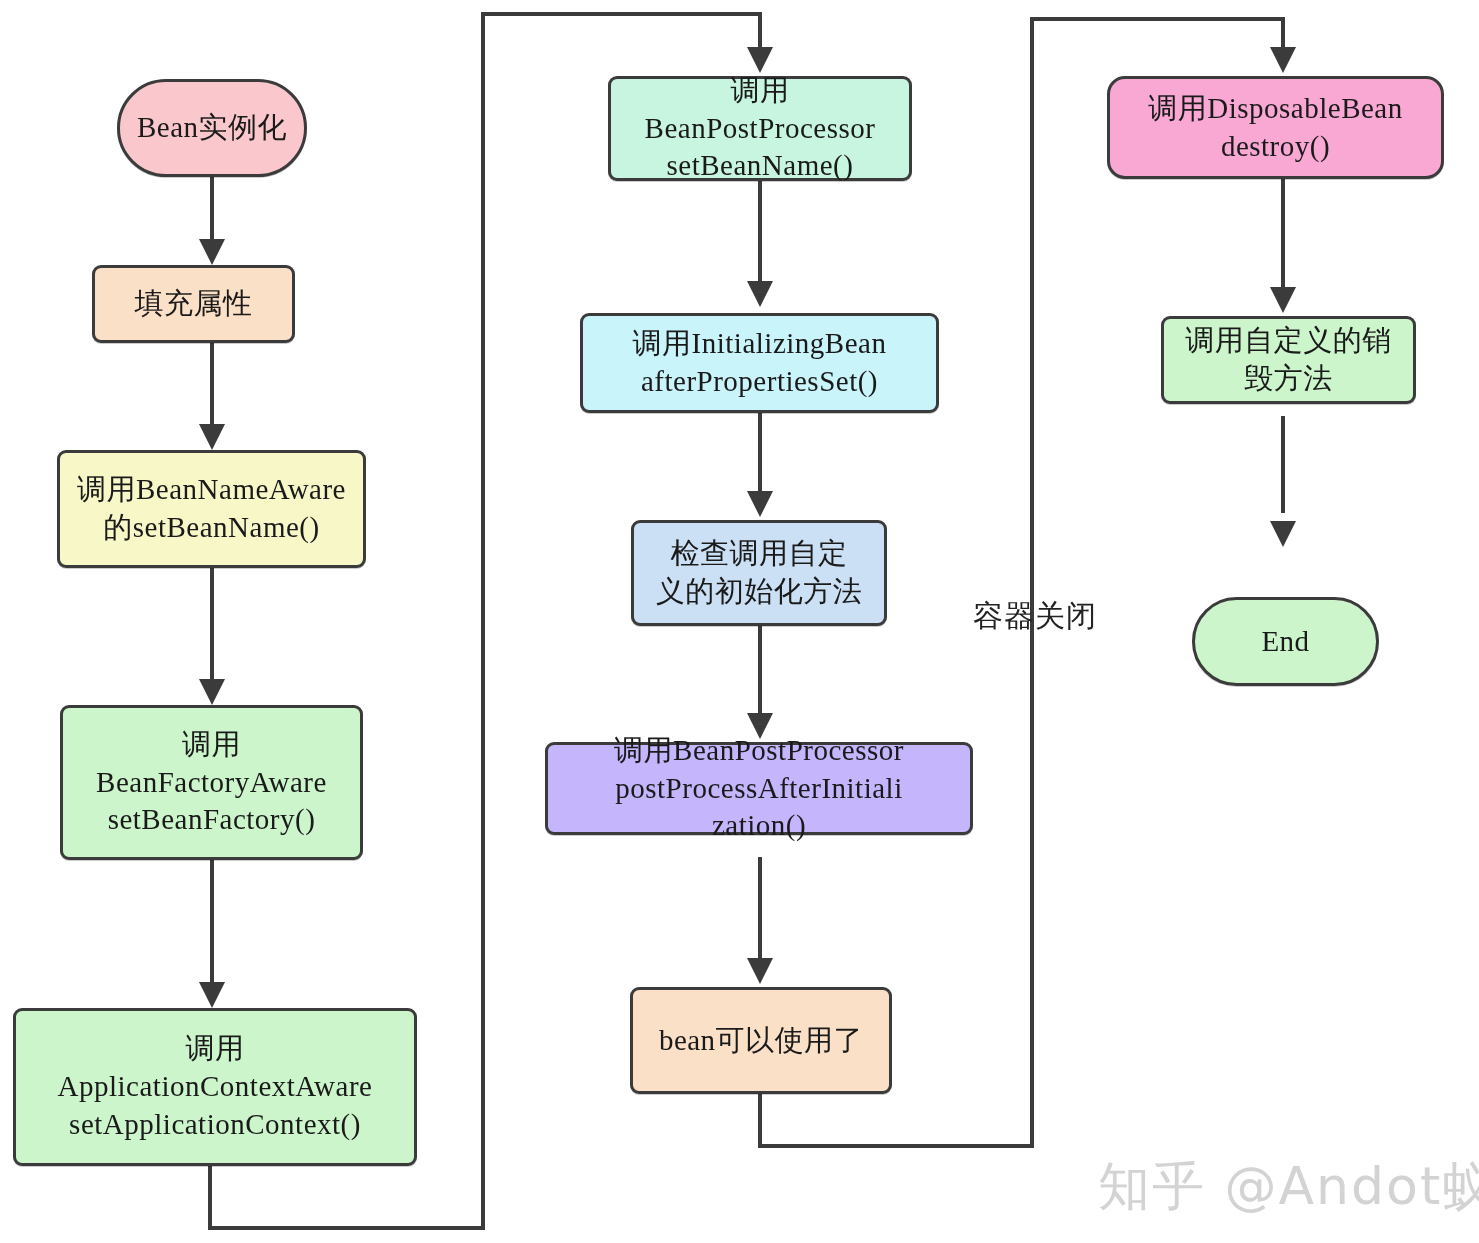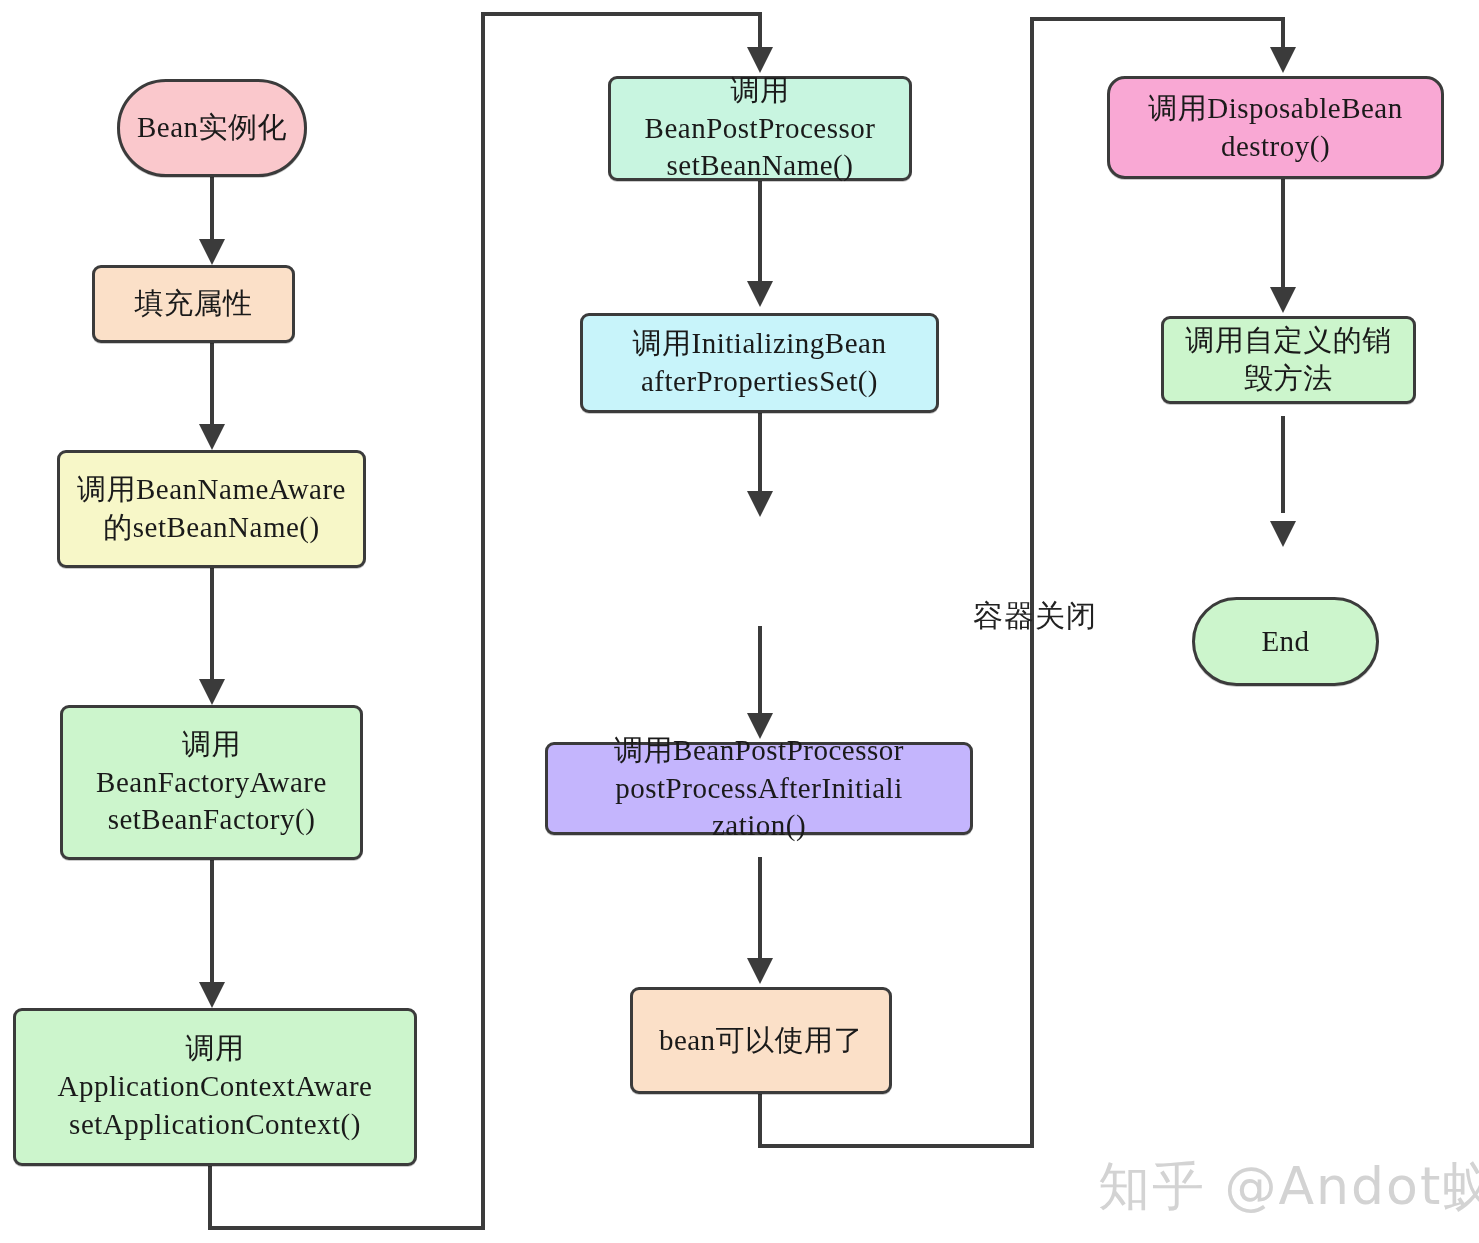--- a/index.html
+++ b/index.html
@@ -152,20 +152,24 @@
     <span class="label">调用
 BeanPostProcessor
 setBeanName()</span>
   </div>
 
   <div class="node" style="left:580px; top:313px; width:359px; height:100px; background:#c8f4fa;">
     <span class="label">调用InitializingBean
 afterPropertiesSet()</span>
   </div>
 
+  <div class="node" style="left:631px; top:520px; width:256px; height:106px; background:#cce0f5;">
+    <span class="label">检查调用自定
+义的初始化方法</span>
+  </div>
 
   <div class="node" style="left:545px; top:742px; width:428px; height:93px; background:#c4b5fd;">
     <span class="label">调用BeanPostProcessor
 postProcessAfterInitiali
 zation()</span>
   </div>
 
   <div class="node" style="left:630px; top:987px; width:262px; height:107px; background:#fbe0c8;">
     <span class="label">bean可以使用了</span>
   </div>

